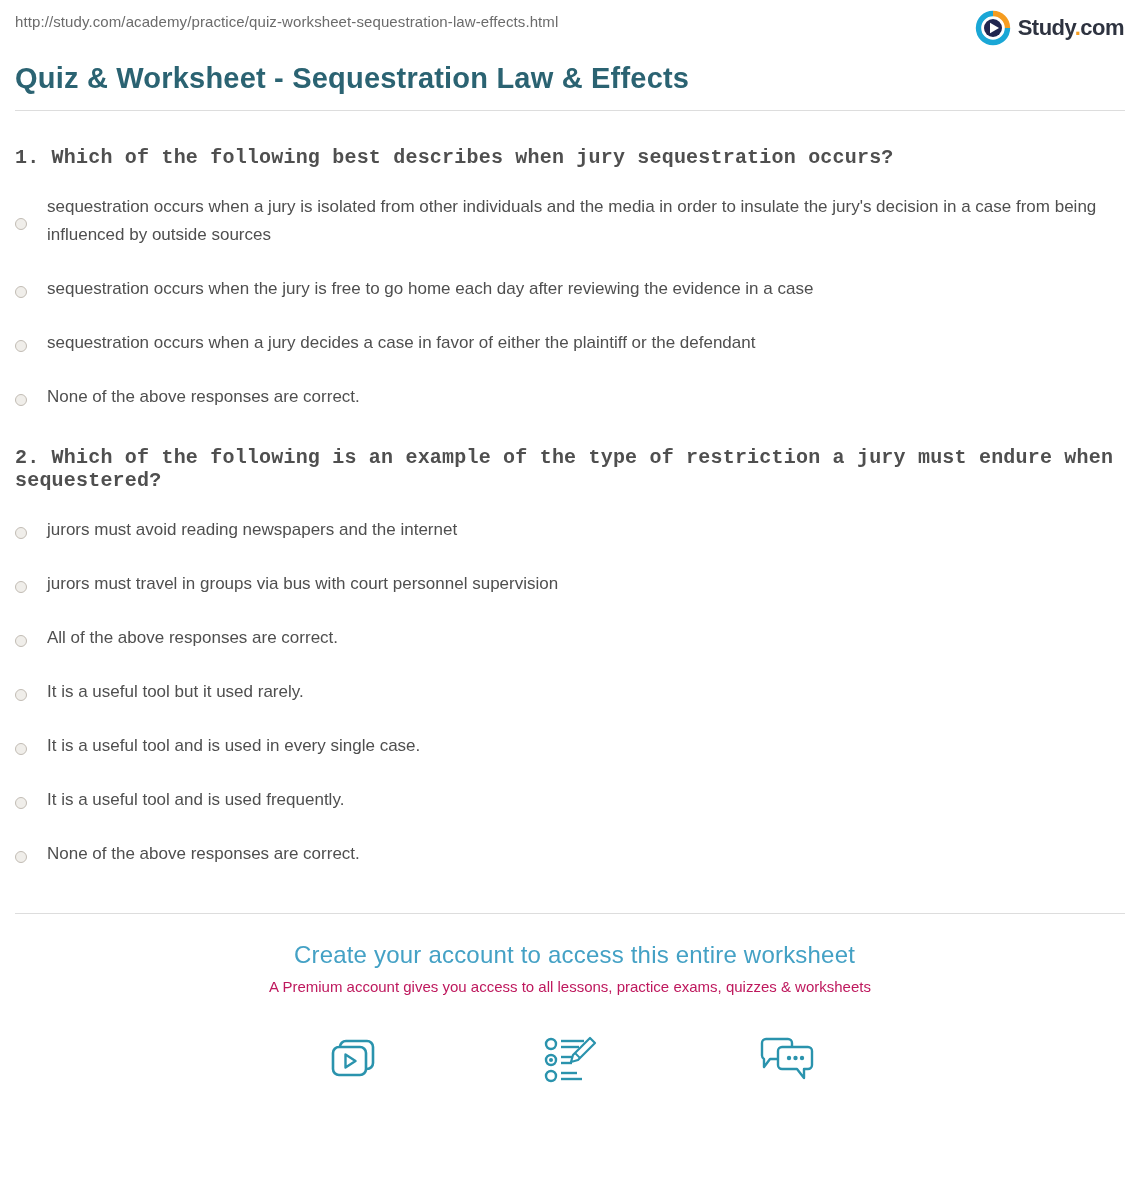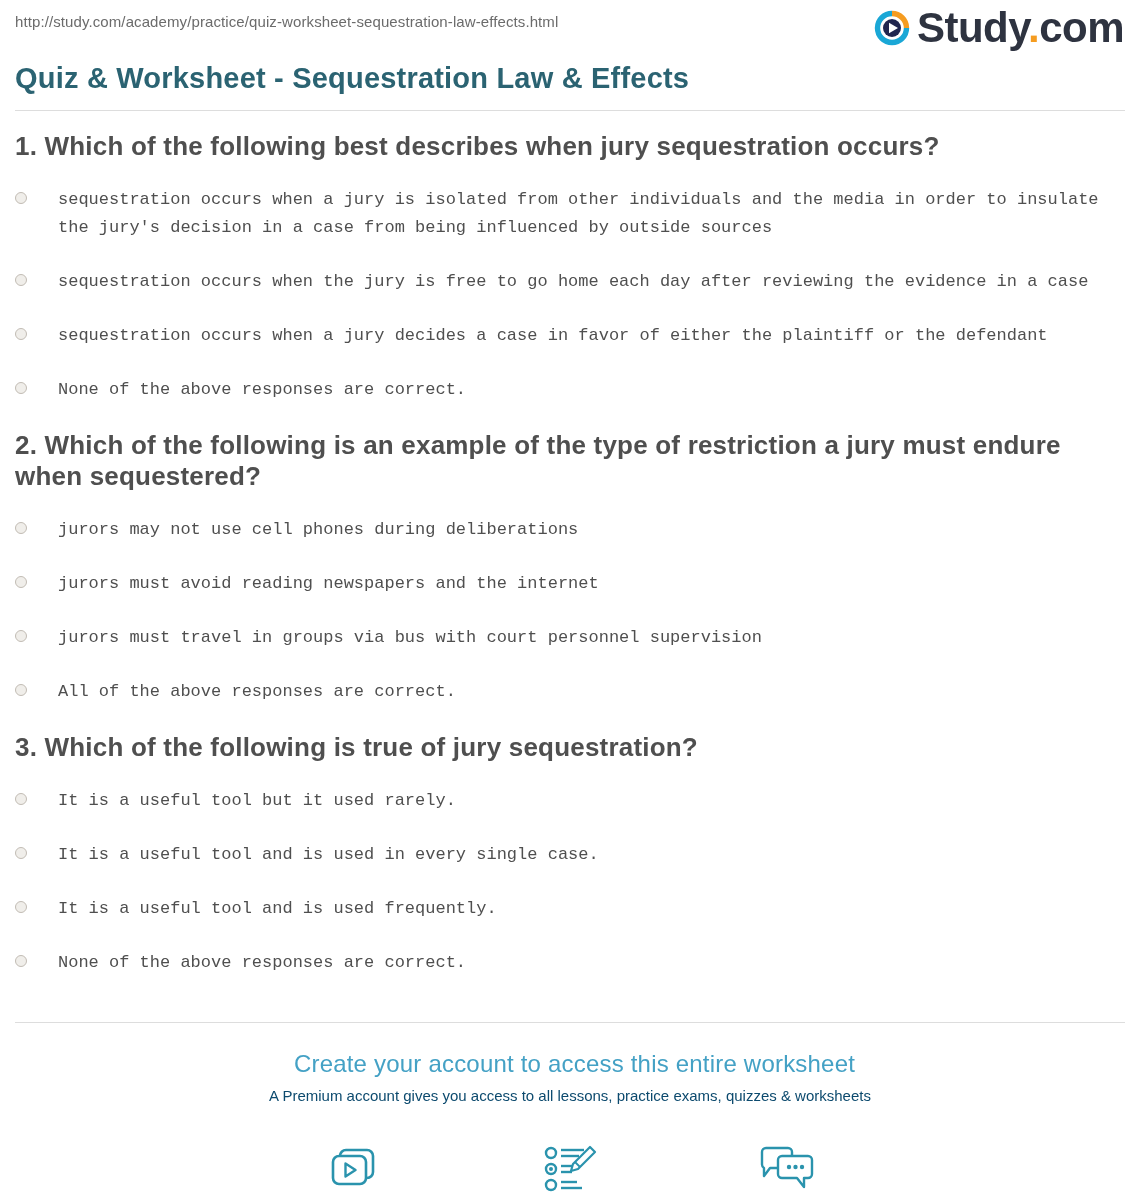--- a/index.html
+++ b/index.html
@@ -11,53 +11,53 @@
   }
   .page { width:1140px; height:1197px; background:#fff; position:relative; }
 
   
   .header {
     display:flex; justify-content:space-between; align-items:flex-start;
     padding:10px 16px 0 15px; height:52px;
   }
   .url { font-size:15px; color:#6b6b6b; padding-top:3px; letter-spacing:.1px; }
   .logo { display:flex; align-items:center; gap:7px; }
-  .logo-text { font-size:42px; font-weight:700; color:#2e3340; letter-spacing:-0.5px; line-height:34px; }
+  .logo-text { font-size:22px; font-weight:700; color:#2e3340; letter-spacing:-0.5px; line-height:34px; }
   .logo-text .dot { color:#f59c20; }
 
   
   .page-title {
     margin:10px 15px 0 15px;
     font-size:29px; font-weight:700; color:#2b6372; letter-spacing:.2px;
   }
   .divider { border:none; border-top:1px solid #ddd; margin:15px 15px 0 15px; }
 
   
   .question { margin:0 15px 0 15px; }
   .q-heading {
-    font-size:26px; font-weight:700; color:#4f4f4f; letter-spacing:.2px;
-    margin-top:20px; margin-bottom:24px;
+    font-size:20px; font-weight:700; color:#4f4f4f; letter-spacing:.2px;
+    margin-top:35px; margin-bottom:24px;font-family:Liberation Mono, monospace;
   }
   .option {
-    display:flex; align-items:flex-start; gap:31px;
-    margin-bottom:26px; cursor:default;font-family:Liberation Mono, monospace;
+    display:flex; align-items:center; gap:20px;
+    margin-bottom:26px; cursor:default;
   }
   .radio {
     flex:0 0 auto; width:12px; height:12px; border-radius:50%;
     background:#f0eeea; border:1px solid #c2bcb4; margin-top:6px;
   }
   .option-label { font-size:17px; line-height:28px; color:#4f4f4f; max-width:1070px; }
 
   
   .cta-divider { border:none; border-top:1px solid #ddd; margin:45px 15px 0 15px; }
   .cta-title {
     margin-top:27px; text-align:center;
     font-size:24px; font-weight:400; color:#44a1c5; letter-spacing:.2px;margin-left:9px;
   }
-  .cta-sub { margin-top:9px; text-align:center; font-size:15px; color:#0c4a6e; }
+  .cta-sub { margin-top:9px; text-align:center; font-size:15px; color:#be185d; }
 
   
   .features { display:flex; justify-content:center; margin-top:40px; }
   .feature { width:217px; display:flex; flex-direction:column; align-items:center; }
   .feature-icon { height:50px; display:flex; align-items:flex-end; justify-content:center; }
   svg { display:block; }
 </style>
 </head>
 <body>
 
@@ -102,40 +102,33 @@
       <span class="option-label">None of the above responses are correct.</span>
     </div>
   </div>
 
   <div class="question">
     <div class="q-heading">
       <span>2.</span> <span>Which of the following is an example of the type of restriction a jury must endure when sequestered?</span>
     </div>
     <div class="option">
       <span class="radio"></span>
-      <span class="option-label">jurors may not use cell phones during deliberations</span>
-    </div>
-    <div class="option">
-      <span class="radio"></span>
       <span class="option-label">jurors must avoid reading newspapers and the internet</span>
     </div>
     <div class="option">
       <span class="radio"></span>
       <span class="option-label">jurors must travel in groups via bus with court personnel supervision</span>
     </div>
     <div class="option">
       <span class="radio"></span>
       <span class="option-label">All of the above responses are correct.</span>
     </div>
   </div>
 
   <div class="question">
-    <div class="q-heading">
-      <span>3.</span> <span>Which of the following is true of jury sequestration?</span>
-    </div>
     <div class="option">
       <span class="radio"></span>
       <span class="option-label">It is a useful tool but it used rarely.</span>
     </div>
     <div class="option">
       <span class="radio"></span>
       <span class="option-label">It is a useful tool and is used in every single case.</span>
     </div>
     <div class="option">
       <span class="radio"></span>

